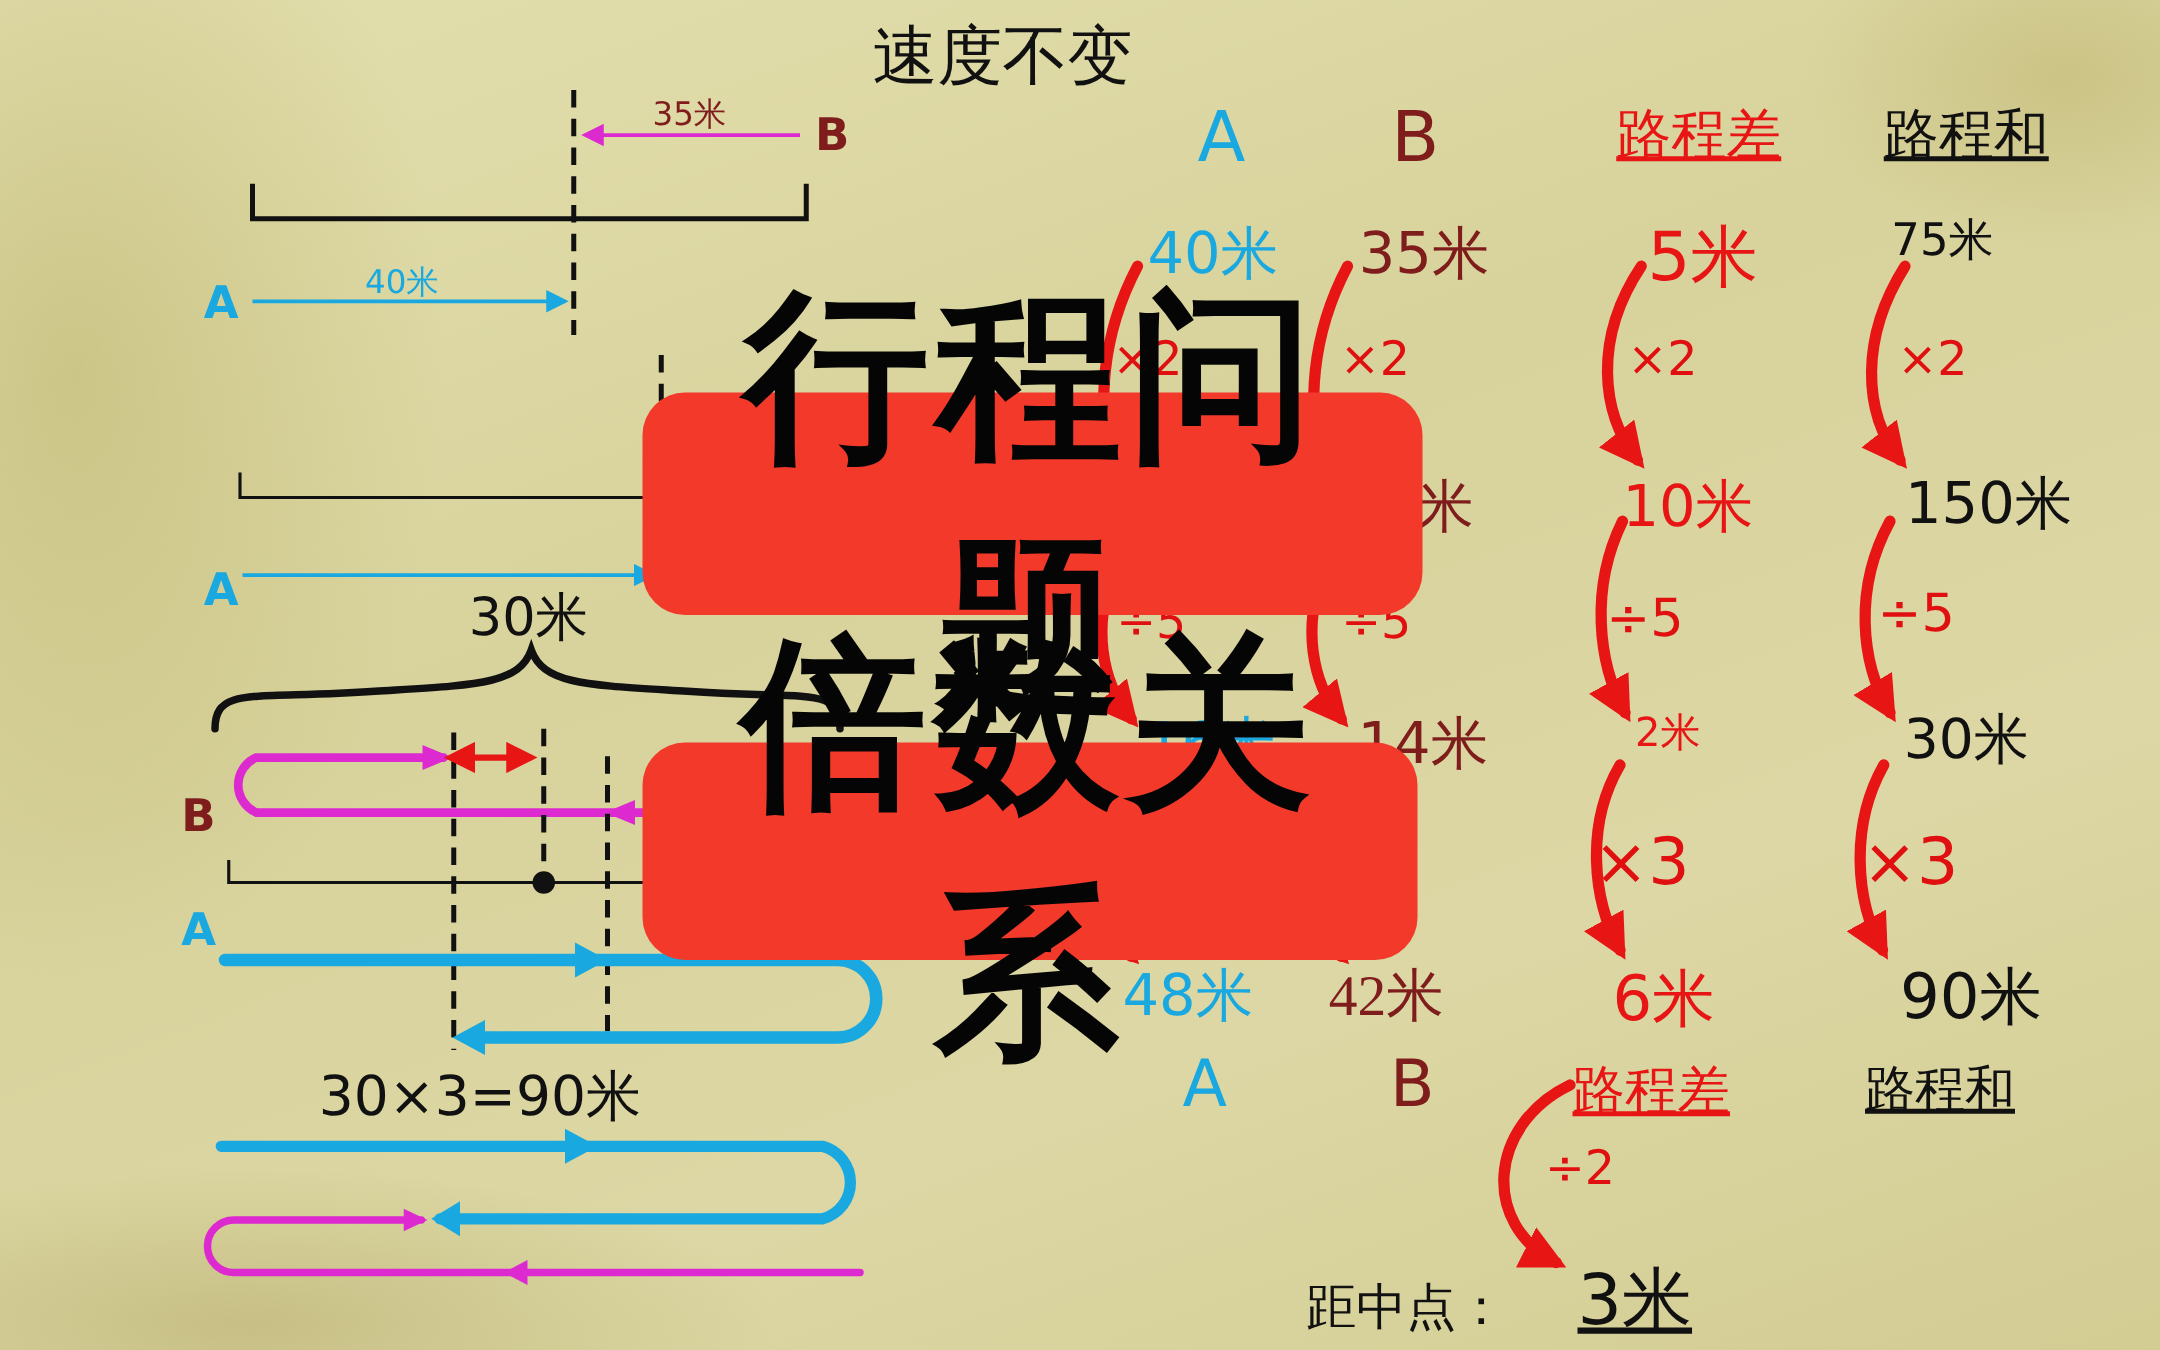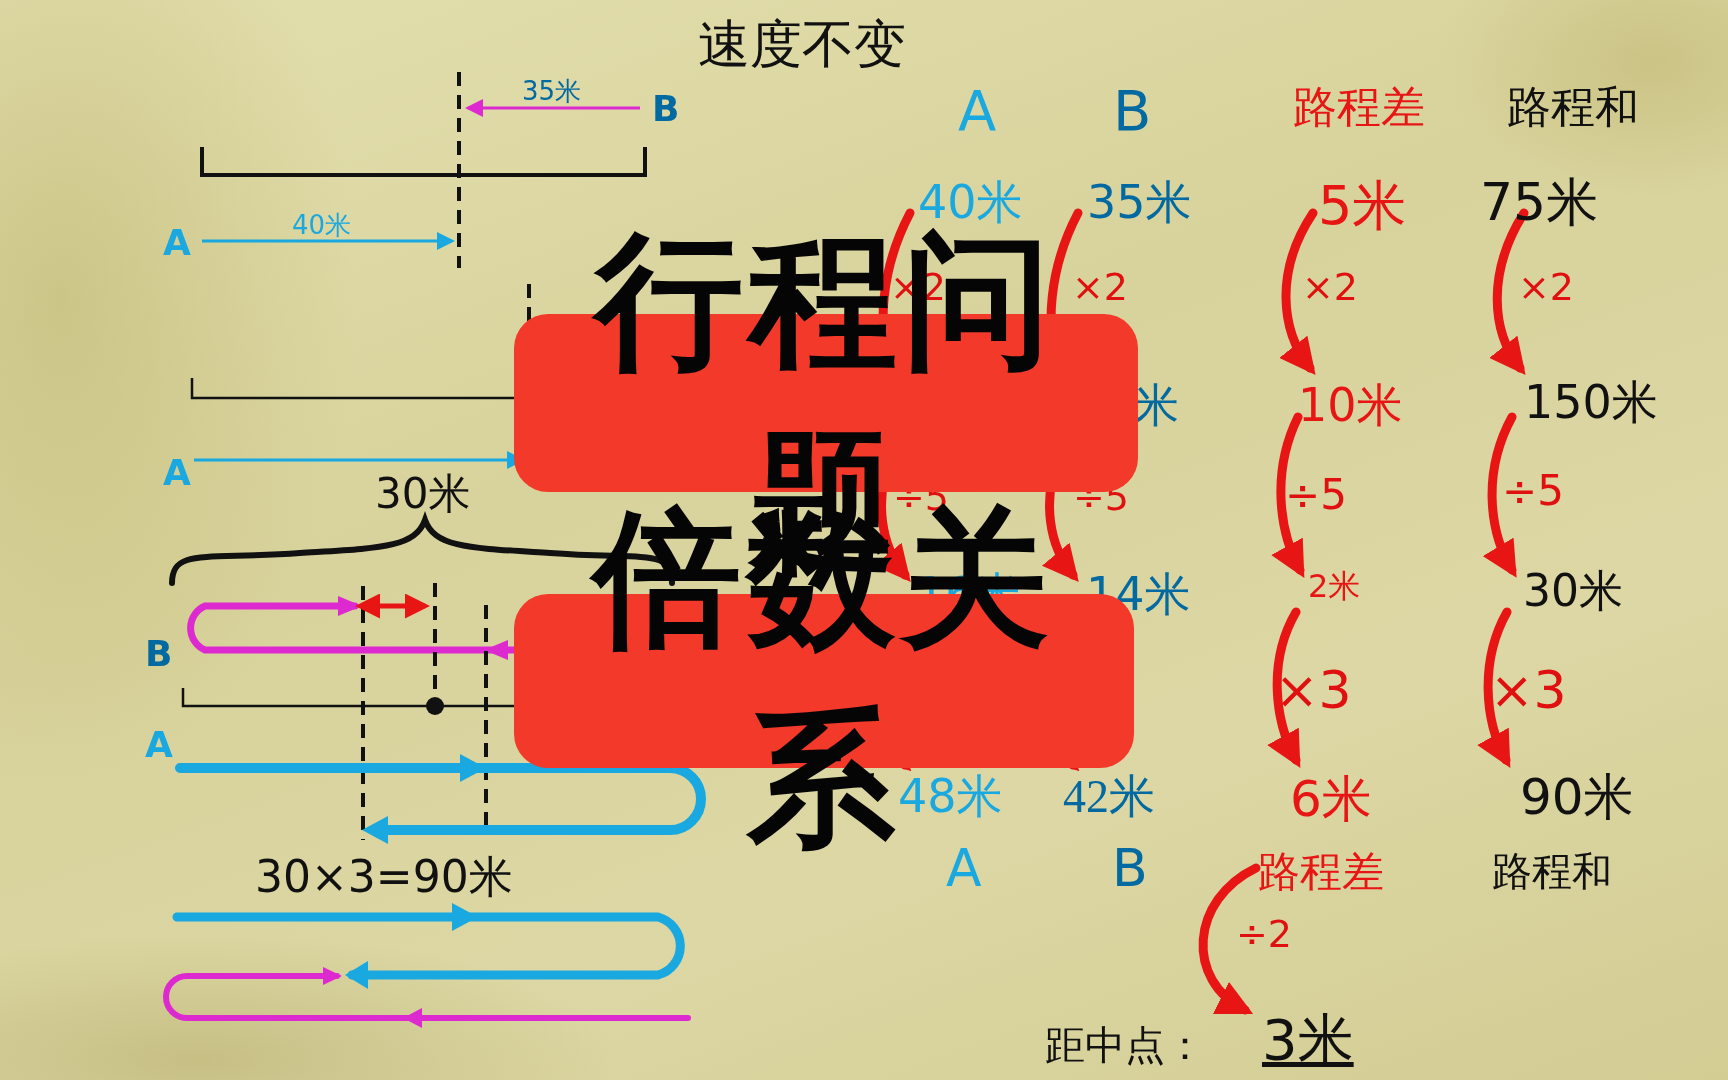--- a/index.html
+++ b/index.html
@@ -11,32 +11,32 @@
       radial-gradient(ellipse 300px 200px at 1650px 60px, rgba(180,165,90,0.35), rgba(0,0,0,0) 70%),
       radial-gradient(ellipse 600px 180px at 200px 1060px, rgba(150,135,60,0.30), rgba(0,0,0,0) 70%),
       linear-gradient(160deg, #e3dfae 0%, #d8d39c 40%, #dcd7a4 70%, #d3cc93 100%);
   }
   .abs { position:absolute; white-space:nowrap; }
   svg.layer { position:absolute; left:0; top:0; width:1728px; height:1080px; }
   .title { left:698px; top:10px; font-size:52px; color:#111; }
   .small-label { font-size:26px; }
   .letter { font-weight:bold; font-size:36px; }
   .col-head { font-size:56px; }
-  .col-head-cn { font-size:44px; }
+  .col-head-cn { font-size:44px;text-decoration:underline; }
   .val { font-size:46px; }
   .op { font-size:38px; color:#e01010; }
   .banner {
     position:absolute; background:#f2392a; border-radius:26px;
     display:flex; align-items:center; justify-content:center;
     font-weight:bold; font-size:148px; color:#050505; letter-spacing:6px;
     box-shadow: 0 0 0 8px #f2392a;
     text-align: center;
   }
   .cyan { color:#19a8e0; }
-  .mag  { color:#0369a1; }
+  .mag  { color:#7f1d1d; }
   .red  { color:#e81515; }
   .blk  { color:#111; }
 </style>
 </head>
 <body>
 
 <svg class="layer" viewBox="0 0 1728 1080">
   <defs>
     <marker id="ahCyan" markerWidth="6" markerHeight="6" refX="5" refY="3" orient="auto" markerUnits="strokeWidth">
       <path d="M0,0 L6,3 L0,6 Z" fill="#19a8e0"></path>
@@ -136,21 +136,21 @@
 <div class="abs blk" style="left:255px;top:848px;font-size:44px;">30×3=90米</div>
 
 <div class="abs col-head cyan" style="left:958px;top:78px;">A</div>
 <div class="abs col-head mag" style="left:1113px;top:78px;">B</div>
 <div class="abs col-head-cn red" style="left:1293px;top:78px;">路程差</div>
 <div class="abs col-head-cn blk" style="left:1507px;top:78px;">路程和</div>
 
 <div class="abs val cyan" style="left:918px;top:172px;">40米</div>
 <div class="abs val mag" style="left:1087px;top:172px;">35米</div>
 <div class="abs red" style="left:1318px;top:170px;font-size:54px;">5米</div>
-<div class="abs blk" style="left:1480px;top:168px;font-size:52px;">75米</div>
+<div class="abs blk" style="left:1513px;top:168px;font-size:36px;">75米</div>
 
 <div class="abs op" style="left:890px;top:265px;">×2</div>
 <div class="abs op" style="left:1072px;top:265px;">×2</div>
 <div class="abs op" style="left:1302px;top:265px;">×2</div>
 <div class="abs op" style="left:1518px;top:265px;">×2</div>
 
 <div class="abs val cyan" style="left:918px;top:375px;"></div>
 <div class="abs val mag" style="left:1133px;top:375px;">米</div>
 <div class="abs red" style="left:1298px;top:375px;font-size:46px;">10米</div>
 <div class="abs blk" style="left:1524px;top:372px;font-size:46px;">150米</div>

